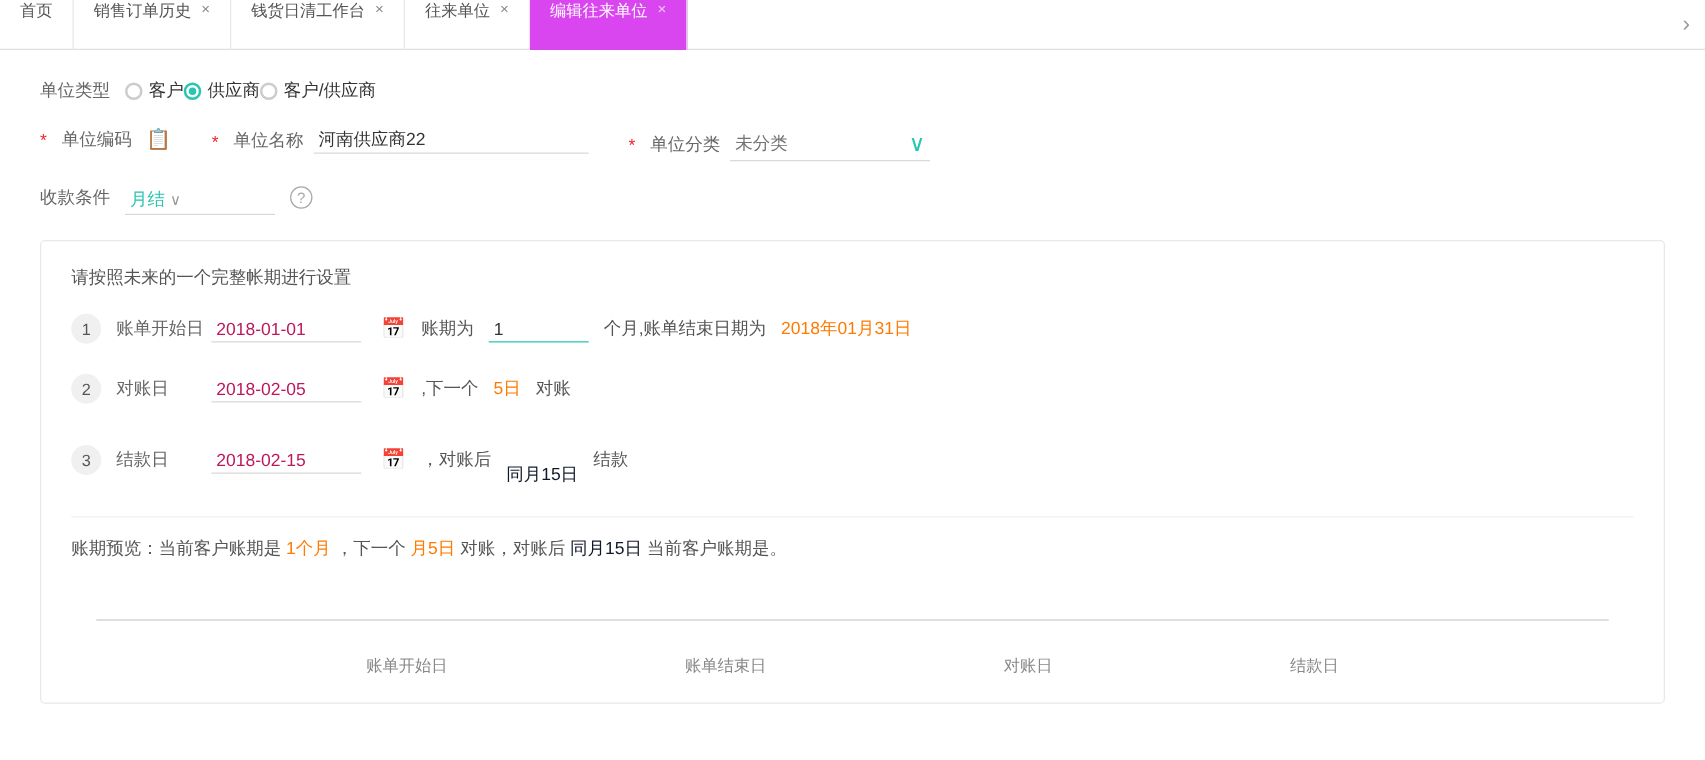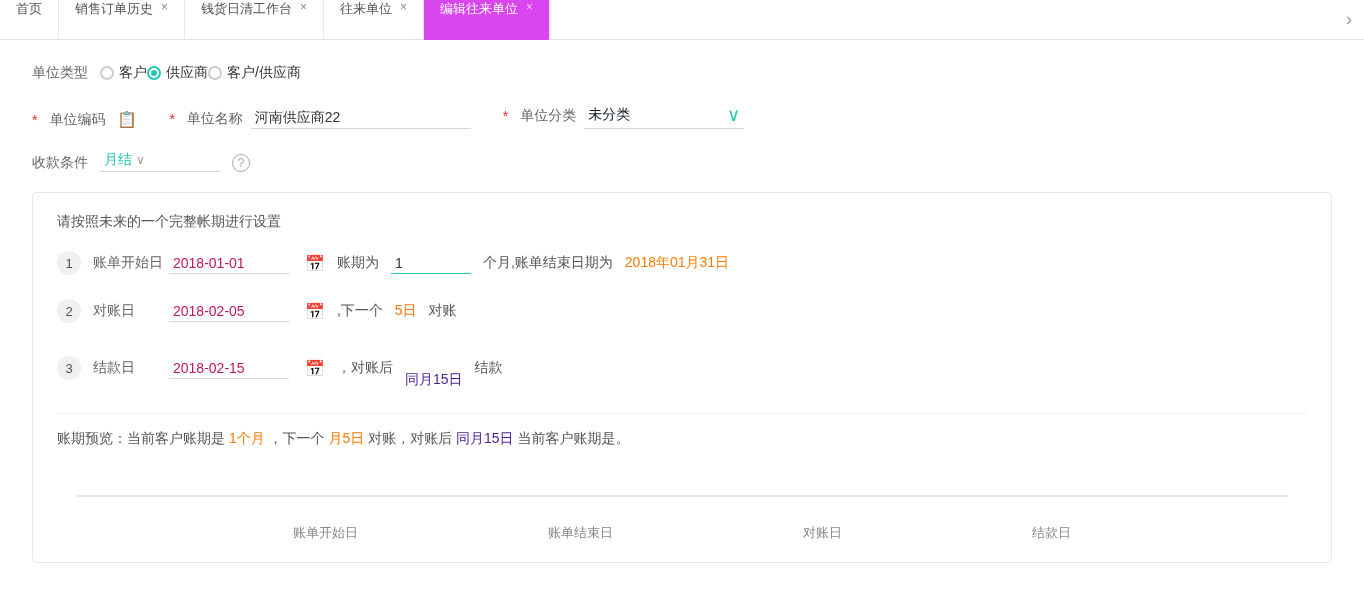--- a/index.html
+++ b/index.html
@@ -28,21 +28,21 @@
       margin-left: auto; padding: 0 12px; color: #999; font-size: 18px; cursor: pointer;
     }
 
     
     .main-content {
       background: #fff; padding: 24px 32px; min-height: calc(100vh - 40px);
     }
 
     
     .form-row {
-      display: flex; align-items: flex-end; margin-bottom: 20px; flex-wrap: wrap; gap: 12px;
+      display: flex; align-items: flex-start; margin-bottom: 20px; flex-wrap: wrap; gap: 12px;
     }
     .form-label { color: #666; font-size: 14px; white-space: nowrap; }
     .required-star { color: #f5222d; margin-right: 4px; }
 
     
     .radio-group { display: flex; align-items: center; }
     .radio-item { display: flex; align-items: center; gap: 5px; cursor: pointer; }
     .radio-circle {
       width: 14px; height: 14px; border-radius: 50%;
       border: 2px solid #ccc; display: flex; align-items: center; justify-content: center;
@@ -76,21 +76,21 @@
       width: 18px; height: 18px; border-radius: 50%; border: 1px solid #aaa;
       display: inline-flex; align-items: center; justify-content: center;
       font-size: 12px; color: #aaa; cursor: pointer;
     }
 
     
     .unit-category-select {
       display: flex; align-items: center; border-bottom: 1px solid #d9d9d9;
       padding: 2px 4px; min-width: 160px; cursor: pointer;
     }
-    .unit-category-select .val { flex: 1; color: #0f172a; }
+    .unit-category-select .val { flex: 1; color: #737373; }
     .unit-category-select .arr { color: #26c6b0; font-size: 18px; }
 
     
     .section-box {
       border: 1px solid #e8e8e8; border-radius: 4px;
       padding: 20px 24px; margin-top: 8px;
     }
     .section-title { font-size: 14px; color: #555; margin-bottom: 20px; }
 
     
@@ -106,21 +106,21 @@
     .period-date-input {
       border: none; border-bottom: 1px solid #d9d9d9; outline: none;
       padding: 2px 4px; font-size: 14px; color: #be185d; width: 120px; background: transparent;
     }
     .period-month-input {
       border: none; border-bottom: 1px solid #26c6b0; outline: none;
       padding: 2px 4px; font-size: 14px; color: #333; width: 80px; background: transparent;
     }
     .desc-text { color: #555; font-size: 14px; }
     .orange-text { color: #ff7a00; }
-    .teal-text { color: #4c1d95; margin-top: 24px; }
+    .teal-text { color: #0f172a; margin-top: 24px; }
 
     
     .preview-bar {
       margin-top: 16px; padding-top: 16px; border-top: 1px solid #f0f0f0;
       font-size: 14px; color: #555;
     }
     .preview-bar span { font-size: 14px; }
 
     
     .timeline-section {

